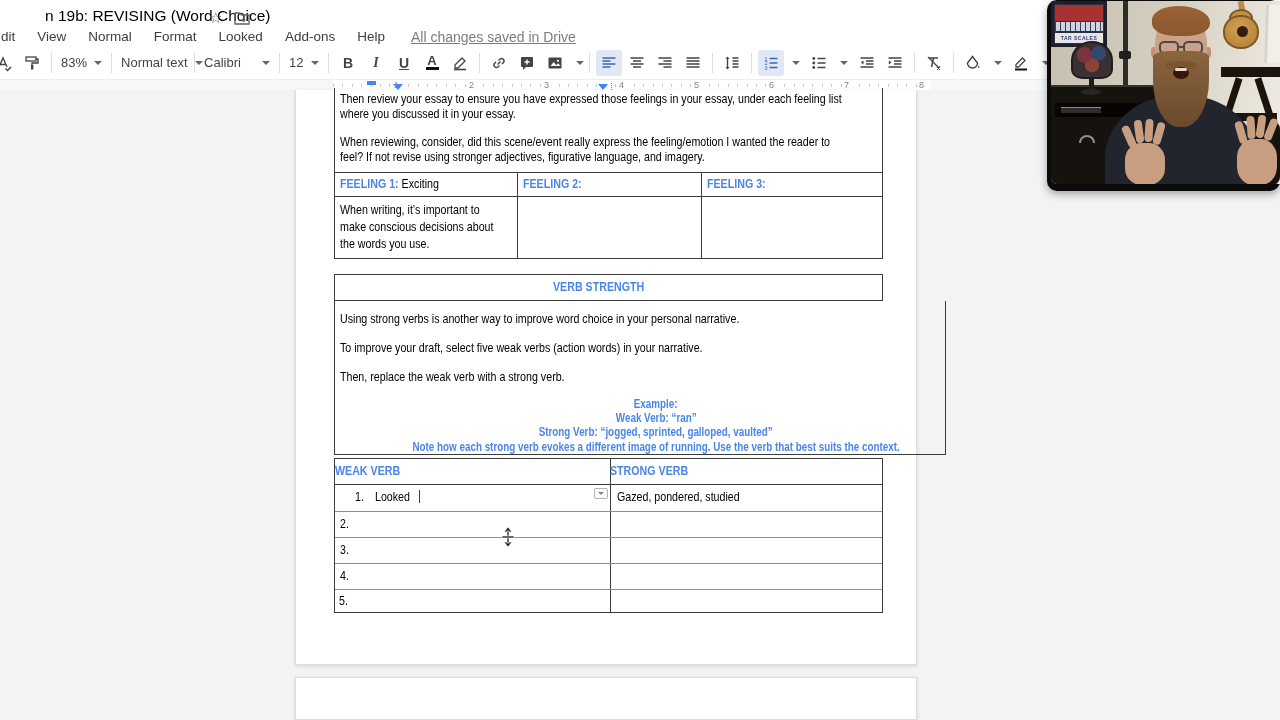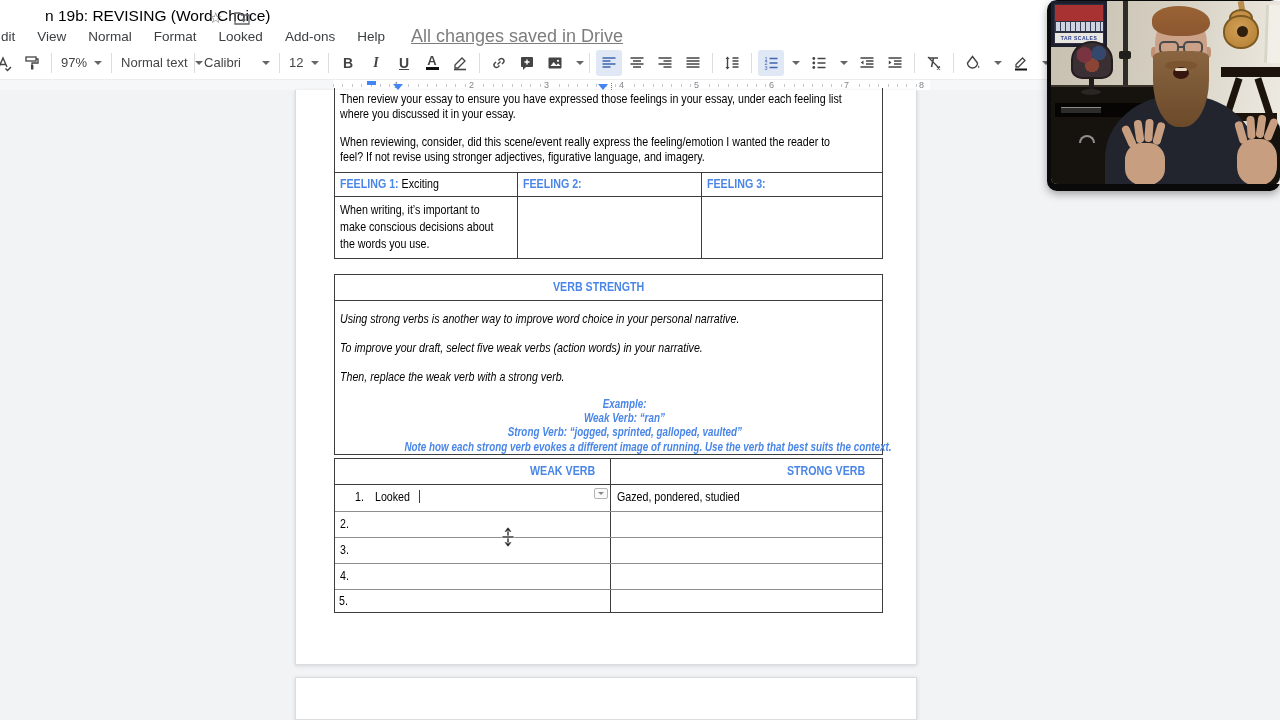--- a/index.html
+++ b/index.html
@@ -7,21 +7,21 @@
   body { position:relative; background:#fff; font-family:"Liberation Sans",sans-serif; color:#202124; }
 
   
   #titlebar { position:absolute; left:0; top:0; width:1280px; height:46px; background:#fff; }
   .doc-title { position:absolute; left:1px; top:7px; font-size:15.5px; color:#000000; white-space:nowrap;margin-left:44px; }
   .title-ico { position:absolute; top:9px; font-size:15px; color:#5f6368; cursor:pointer; }
   #star { left:209px; }
   #folder { left:234px; top:11px; }
   #menurow { position:absolute; left:1px; top:28px; height:17px; display:flex; align-items:center; font-size:13.5px; color:#3c4043; }
   .menu-item { margin-right:22px; cursor:pointer; white-space:nowrap; }
-  .saved-link { font-size:18px; color:#7d7d7d; text-decoration:underline; margin-left:4px; white-space:nowrap; cursor:pointer; }
+  .saved-link { font-size:14px; color:#7d7d7d; text-decoration:underline; margin-left:4px; white-space:nowrap; cursor:pointer; }
 
   
   #toolbar { position:absolute; left:0; top:46px; width:1280px; height:34px; background:#fff; display:flex; align-items:center; border-bottom:1px solid #ededed; }
   .tbtn { height:26px; min-width:26px; display:flex; align-items:center; justify-content:center; border-radius:3px; margin:0 1px; color:#444; cursor:pointer; flex:none; }
   .tbtn.active { background:#e1e8f5; color:#3e66b0; }
   .tsep { width:1px; height:20px; background:#dadce0; margin:0 5px; flex:none; }
   .tdrop { display:flex; align-items:center; font-size:13px; color:#444; padding:0 4px; cursor:pointer; }
   .caret { width:0; height:0; border-left:4px solid transparent; border-right:4px solid transparent; border-top:4px solid #666; margin-left:7px; display:inline-block; }
   .tbtn svg { display:block; }
   .glyph { font-size:14px; font-weight:bold; }
@@ -61,37 +61,37 @@
   .feelbody { position:absolute; left:38px; top:107px; width:549px; height:62px; display:flex; border:1px solid #3c3c3c; border-top:none; }
   .fcell { height:100%; padding-left:5px; overflow:hidden; }
   .fc1 { width:183px; border-right:1px solid #3c3c3c; }
   .fc2 { width:184px; border-right:1px solid #3c3c3c;text-align:center; }
   .fc3 { width:180px; }
   .feelhead .fcell { display:flex; align-items:center; }
   .feelbody .fc1 { padding-top:5px; }
   .feelbody .dline { line-height:16.8px; }
 
   .vshead { position:absolute; left:38px; top:184px; width:549px; height:27px; border:1px solid #3c3c3c; display:flex; align-items:center; justify-content:center; }
-  .vsbody { position:absolute; left:38px; top:211px; width:549px; height:154px; border:1px solid #3c3c3c; border-top:none;font-style:italic; }
+  .vsbody { position:absolute; left:38px; top:211px; width:612px; height:154px; border:1px solid #3c3c3c; border-top:none; }
   .vsbody .vp1 { position:absolute; left:5px; top:11px; }
   .vsbody .vp2 { position:absolute; left:5px; top:40px; }
   .vsbody .vp3 { position:absolute; left:5px; top:69px;text-align:right; }
   .example { position:absolute; left:16px; top:96px; width:100%; }
   .example .dline { font-size:12px; font-weight:bold; color:#4a86e8; line-height:14.2px; }
 
   .vtable { position:absolute; left:38px; top:368px; width:549px; height:155px; border:1px solid #3c3c3c; }
   .vdivider { position:absolute; left:275px; top:0; bottom:0; width:1px; background:#3c3c3c; }
   .vrow { position:absolute; left:0; width:100%; border-top:1px solid #8e8e8e; }
   .vrow.hdr { top:0; height:25px; border-top:none; display:flex; }
   .vrow.r1 { top:25px; height:27px; border-top:1px solid #3c3c3c; }
   .vrow.r2 { top:52px; height:26px; }
   .vrow.r3 { top:78px; height:26px; }
   .vrow.r4 { top:104px; height:26px; }
   .vrow.r5 { top:130px; height:24px; }
-  .vh { display:flex; align-items:center; justify-content:flex-end; }
+  .vh { display:flex; align-items:center; justify-content:flex-start; }
   .vh1 { width:275px; } .vh2 { width:273px; }
   .rownum { position:absolute; top:5px; }
   .caret-text { display:inline-block; width:1px; height:13px; background:#111; vertical-align:-2px; margin-left:1px; }
   .cell-chip { position:absolute; left:259px; top:3px; width:14px; height:11px; background:#fafafa; border:1px solid #b5b5b5; border-radius:2px; display:flex; align-items:center; justify-content:center; }
   .cell-chip .caret { border-left-width:3px; border-right-width:3px; border-top-width:3px; margin:0; border-top-color:#888; }
 
   
   #mouse { position:absolute; left:500px; top:527px; z-index:40; }
 
   
@@ -177,21 +177,21 @@
   </div>
   <div class="tbtn">
     <svg width="18" height="18" viewBox="0 0 18 18">
         <rect x="3" y="3" width="10" height="4" fill="none" stroke="#444" stroke-width="1.3"></rect>
         <path d="M13 5h2v4H9v2" fill="none" stroke="#444" stroke-width="1.3"></path>
         <rect x="8" y="11" width="2.4" height="4.5" fill="#444"></rect>
       </svg>
   </div>
   <div class="tsep"></div>
   <div class="tdrop">
-      <span class="ui-txt">97%</span>
+      <span class="ui-txt">83%</span>
       <span class="caret"></span>
     </div>
   <div class="tsep"></div>
   <div class="tdrop" style="width:72px;justify-content:space-between">
       <span class="ui-txt">Normal text</span>
       <span class="caret"></span>
     </div>
   <div class="tsep"></div>
   <div class="tdrop" style="width:74px;justify-content:space-between">
       <span class="ui-txt">Calibri</span>

